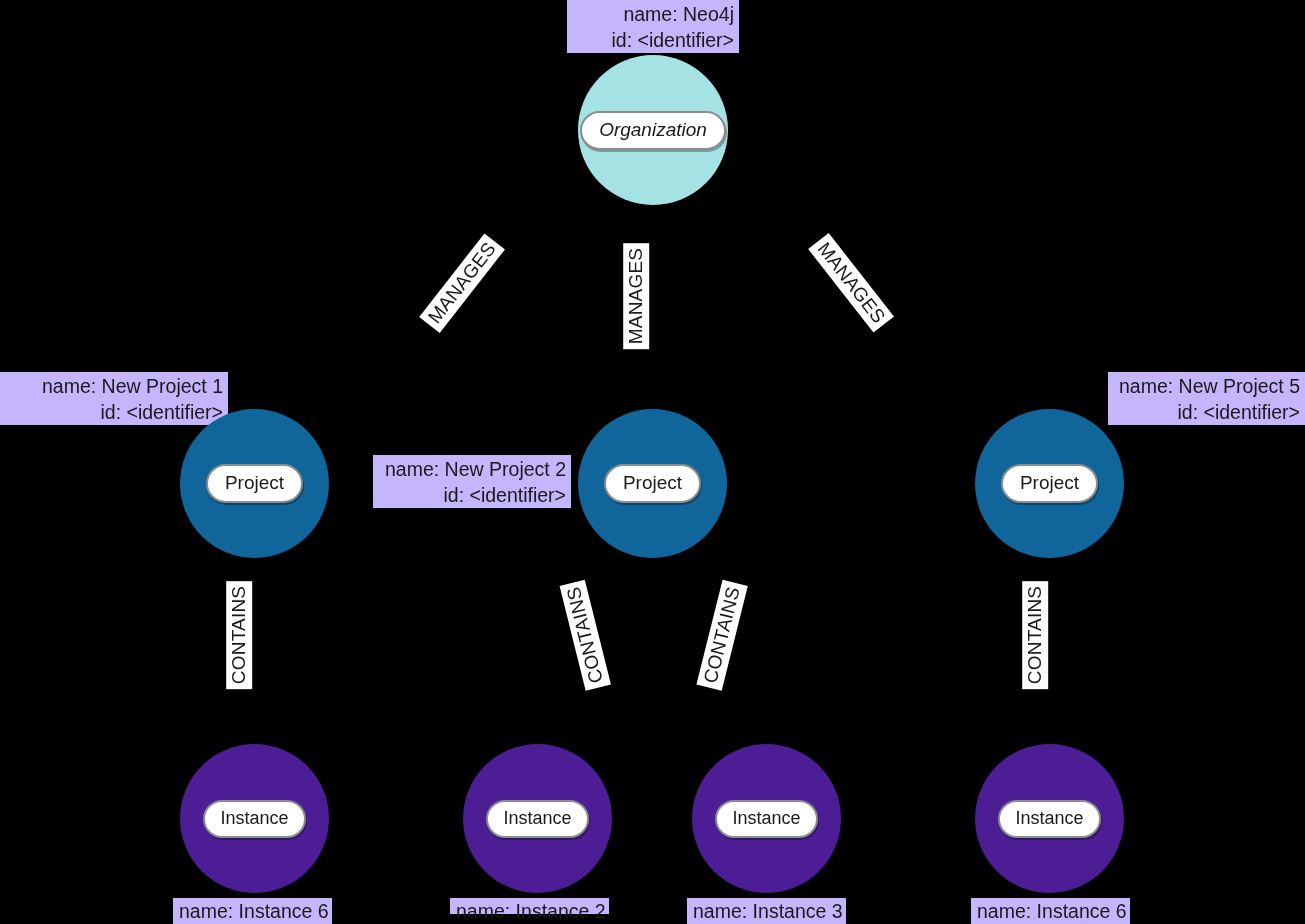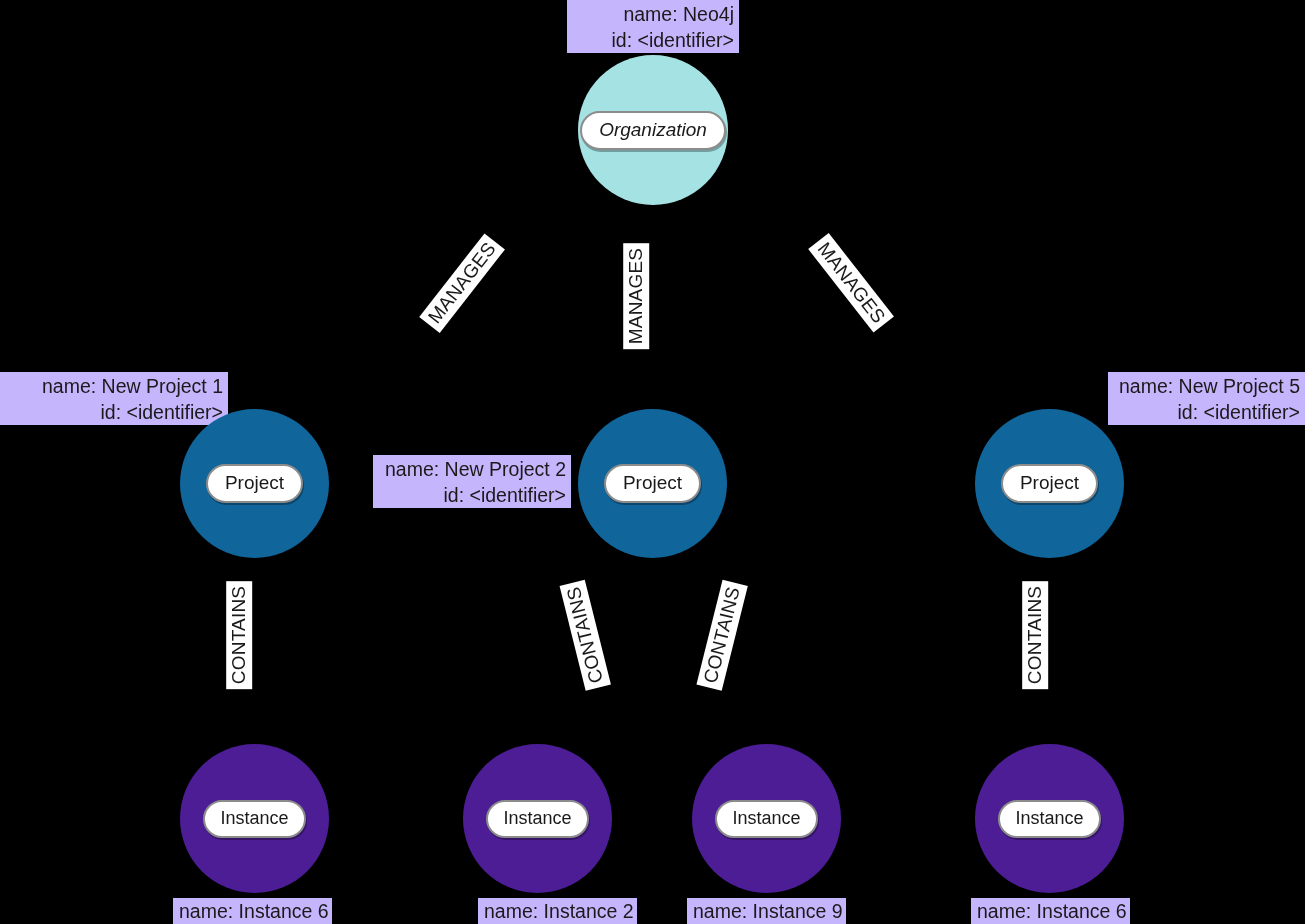--- a/index.html
+++ b/index.html
@@ -155,29 +155,29 @@
   <div class="node instance" style="left:180px; top:744px; width:149px; height:149px;">
     <span class="caption small">Instance</span>
   </div>
   <div class="props one-line" style="left:173px; top:898px; width:159px; height:26px;">
     <span class="prow">name: Instance 6</span>
   </div>
 
   <div class="node instance" style="left:463px; top:744px; width:149px; height:149px;">
     <span class="caption small">Instance</span>
   </div>
-  <div class="props one-line" style="left:478px; top:898px; width:159px; height:26px;">
+  <div class="props one-line" style="left:450px; top:898px; width:159px; height:16px;">
     <span class="prow">name: Instance 2</span>
   </div>
 
   <div class="node instance" style="left:692px; top:744px; width:149px; height:149px;">
     <span class="caption small">Instance</span>
   </div>
   <div class="props one-line" style="left:687px; top:898px; width:159px; height:26px;">
-    <span class="prow">name: Instance 9</span>
+    <span class="prow">name: Instance 3</span>
   </div>
 
   <div class="node instance" style="left:975px; top:744px; width:149px; height:149px;">
     <span class="caption small">Instance</span>
   </div>
   <div class="props one-line" style="left:971px; top:898px; width:159px; height:26px;">
     <span class="prow">name: Instance 6</span>
   </div>
 
 </div>

